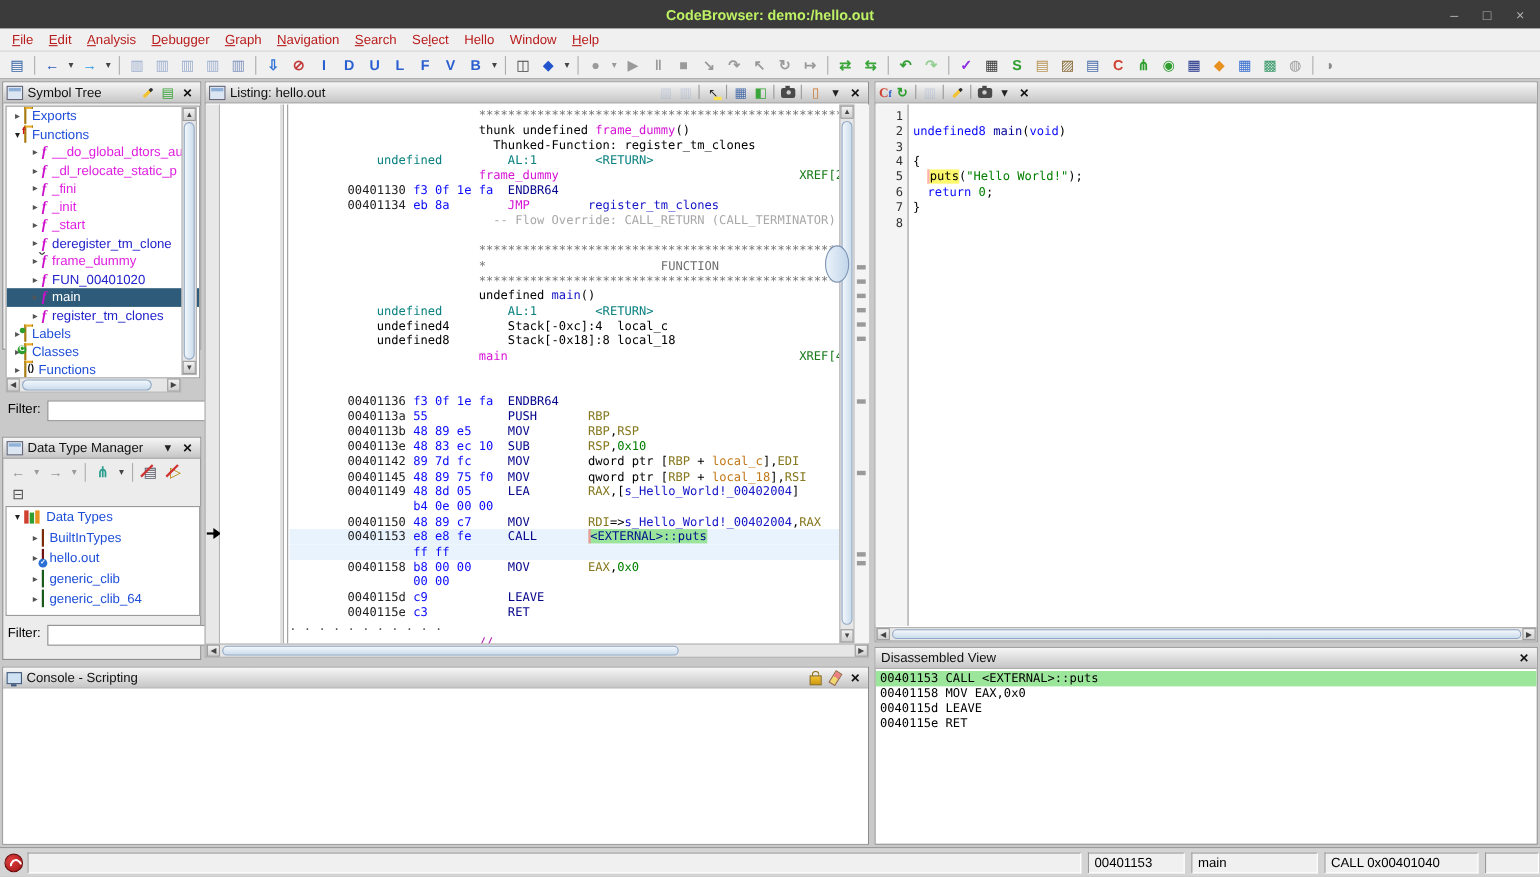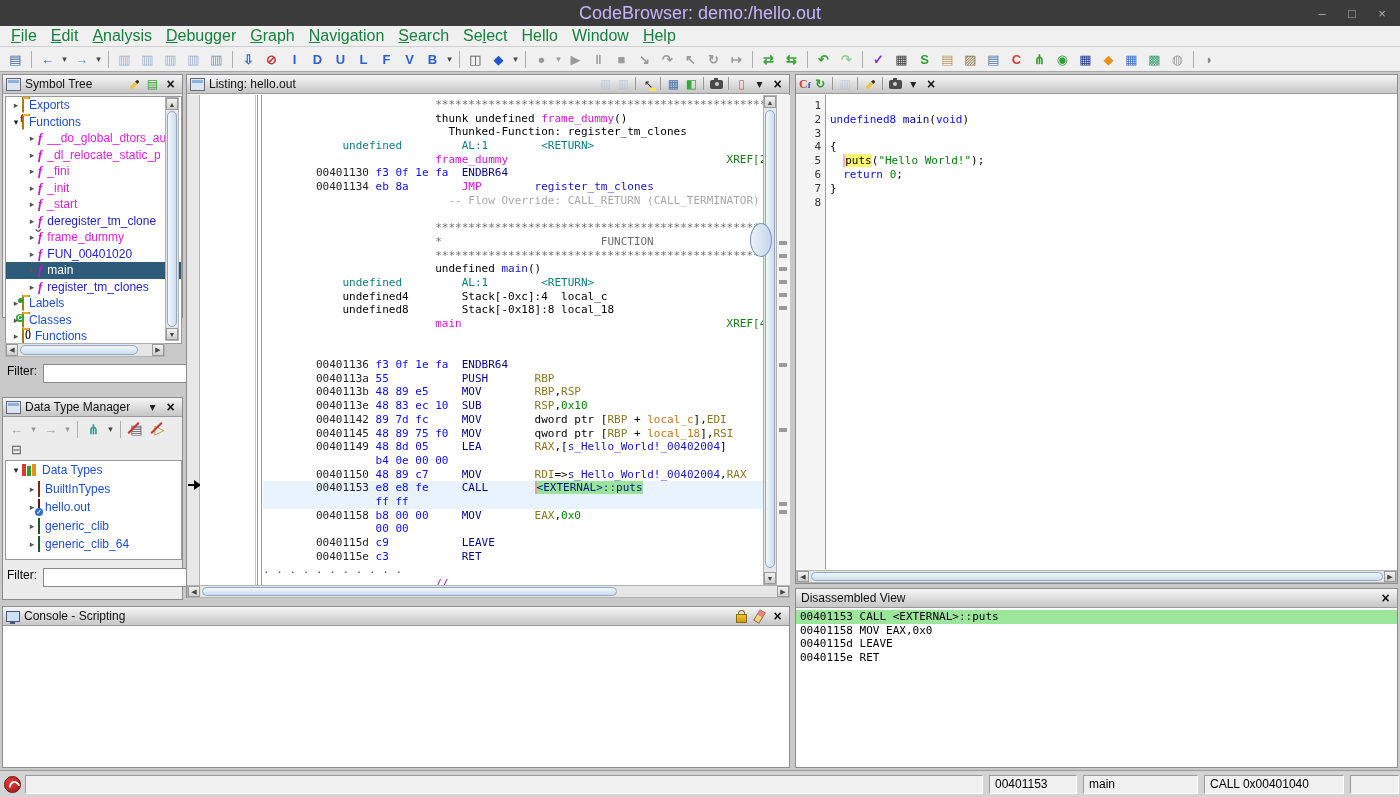--- a/index.html
+++ b/index.html
@@ -1,26 +1,26 @@
 <!DOCTYPE html>
 <html><head>
 <meta charset="utf-8">
 <style>
   html,body{margin:0;padding:0}
   body{width:1400px;height:797px;position:relative;overflow:hidden;background:#c9c9c9;
        font-family:"Liberation Sans",sans-serif;-webkit-font-smoothing:antialiased}
   
   .titlebar{position:absolute;left:0;top:0;width:1400px;height:26px;background:#3b3b3b;
             display:flex;align-items:center;justify-content:center}
-  .titlebar .wtitle{color:#c4b5fd;font-size:18px;font-weight:normal}
+  .titlebar .wtitle{color:#bef264;font-size:13px;font-weight:bold}
   .winbtns{position:absolute;right:10px;top:0;height:26px;display:flex;align-items:center;gap:14px}
   .winbtn{color:#b0b0b0;font-size:13px;width:16px;text-align:center;cursor:default}
   .menubar{position:absolute;left:0;top:26px;width:1400px;height:21px;background:#f0f0f0;
            border-bottom:1px solid #d0d0d0;display:flex;align-items:center;padding-left:4px;box-sizing:border-box}
-  .menu-item{font-size:16px;color:#15803d;padding:2px 7px;white-space:nowrap}
+  .menu-item{font-size:12px;color:#b91c1c;padding:2px 7px;white-space:nowrap}
   .menu-item u{text-decoration:underline}
   .toolbar{position:absolute;left:0;top:47px;width:1400px;height:25px;background:#f0f0f0;
            border-bottom:1px solid #a8a8a8;display:flex;align-items:center;padding:0 4px;box-sizing:border-box}
   .tbtn{width:21px;height:20px;display:flex;align-items:center;justify-content:center;
         font-size:13px;border:1px solid transparent;border-radius:2px;flex:none}
   .tbtn.b{font-weight:bold}
   .tbtn.dd{width:9px;font-size:9px}
   .tsep{width:1px;height:17px;background:#adadad;margin:0 4px;flex:none}
   
   .panel{position:absolute;background:#fff;border:1px solid #8d8d8d;box-sizing:border-box}

